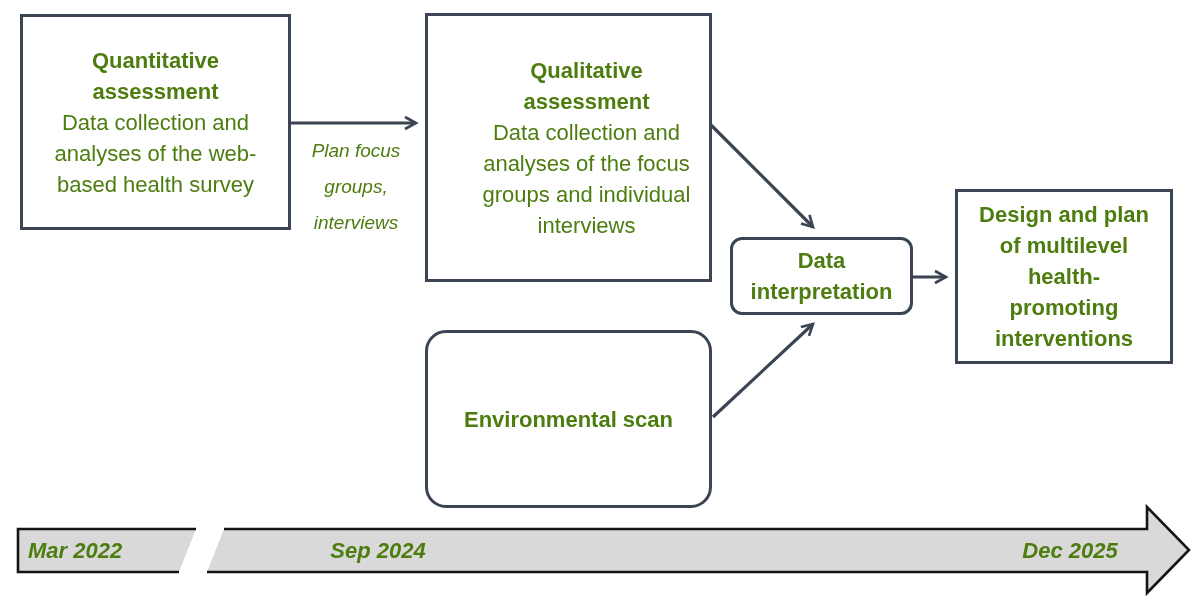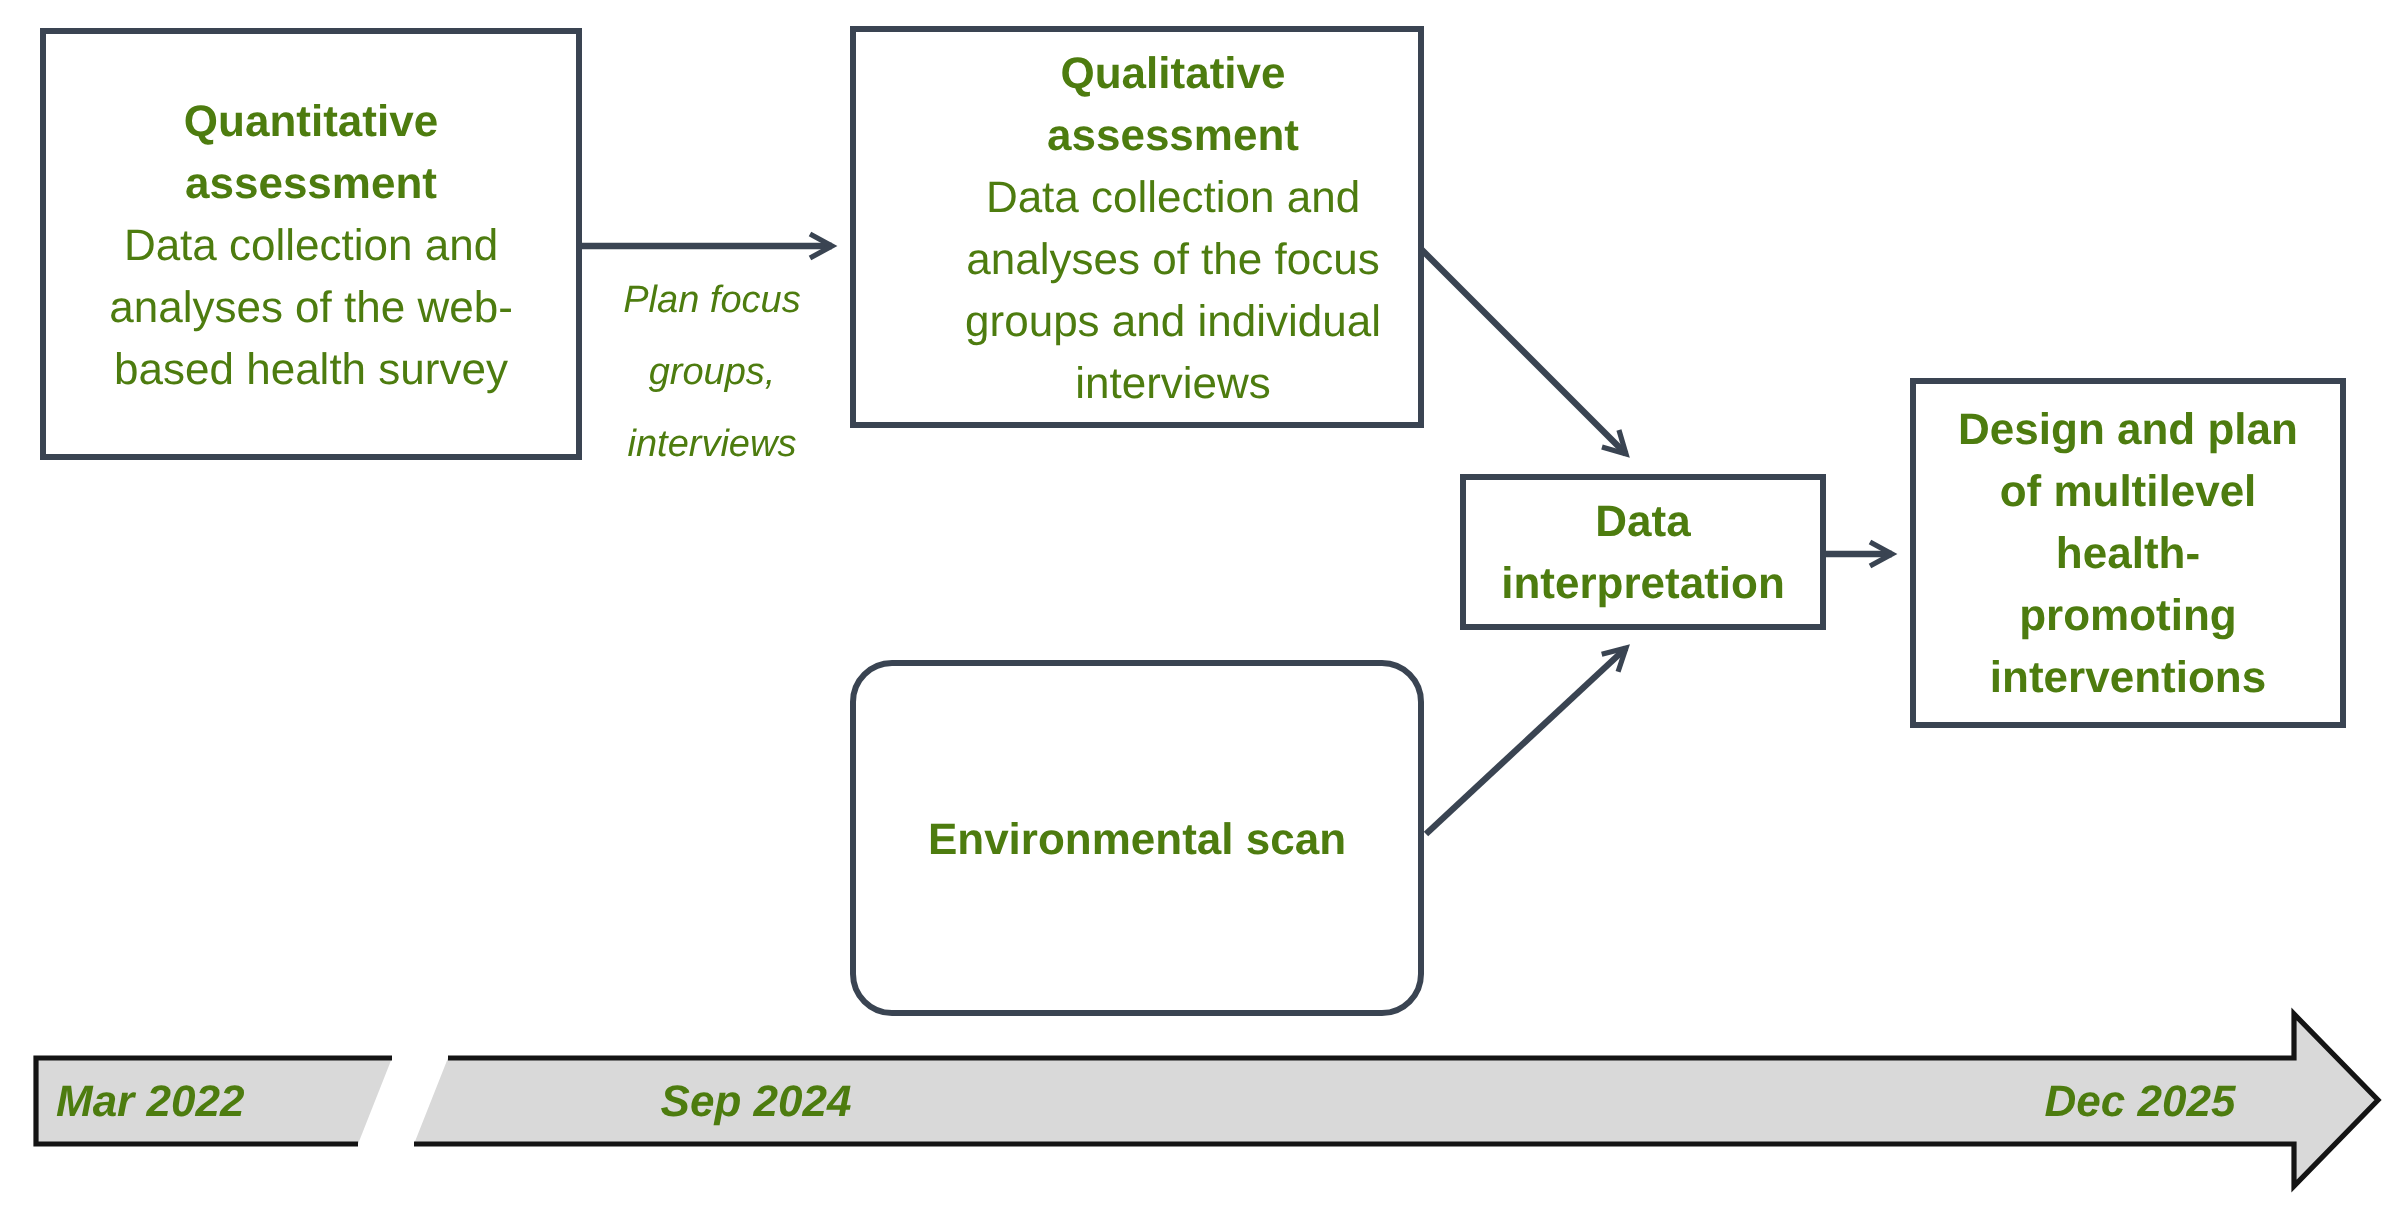--- a/index.html
+++ b/index.html
@@ -41,23 +41,23 @@
     white-space: pre-line;
   }
   .box .body {
     font-size: 22px;
     line-height: 31px;
     white-space: pre-line;
   }
   .box.bold-only .title { font-size: 22px; }
 
   #box-quant  { left: 20px;  top: 14px;  width: 271px; height: 216px; }
-  #box-qual   { left: 425px; top: 13px;  width: 287px; height: 201px; padding-left: 36px; }
+  #box-qual   { left: 425px; top: 13px;  width: 287px; height: 269px; padding-left: 36px; }
   #box-env    { left: 425px; top: 330px; width: 287px; height: 178px; border-radius: 21px; }
-  #box-interp { left: 730px; top: 237px; width: 183px; height: 78px;  }
+  #box-interp { left: 730px; top: 237px; width: 183px; height: 78px; border-radius: 12px;  }
   #box-design { left: 955px; top: 189px; width: 218px; height: 175px; align-items: center; }
 
   .edge-label {
     position: absolute;
     left: 296px; top: 133px;
     width: 120px;
     font-style: italic;
     font-size: 19px;
     line-height: 36px;
     text-align: center;

